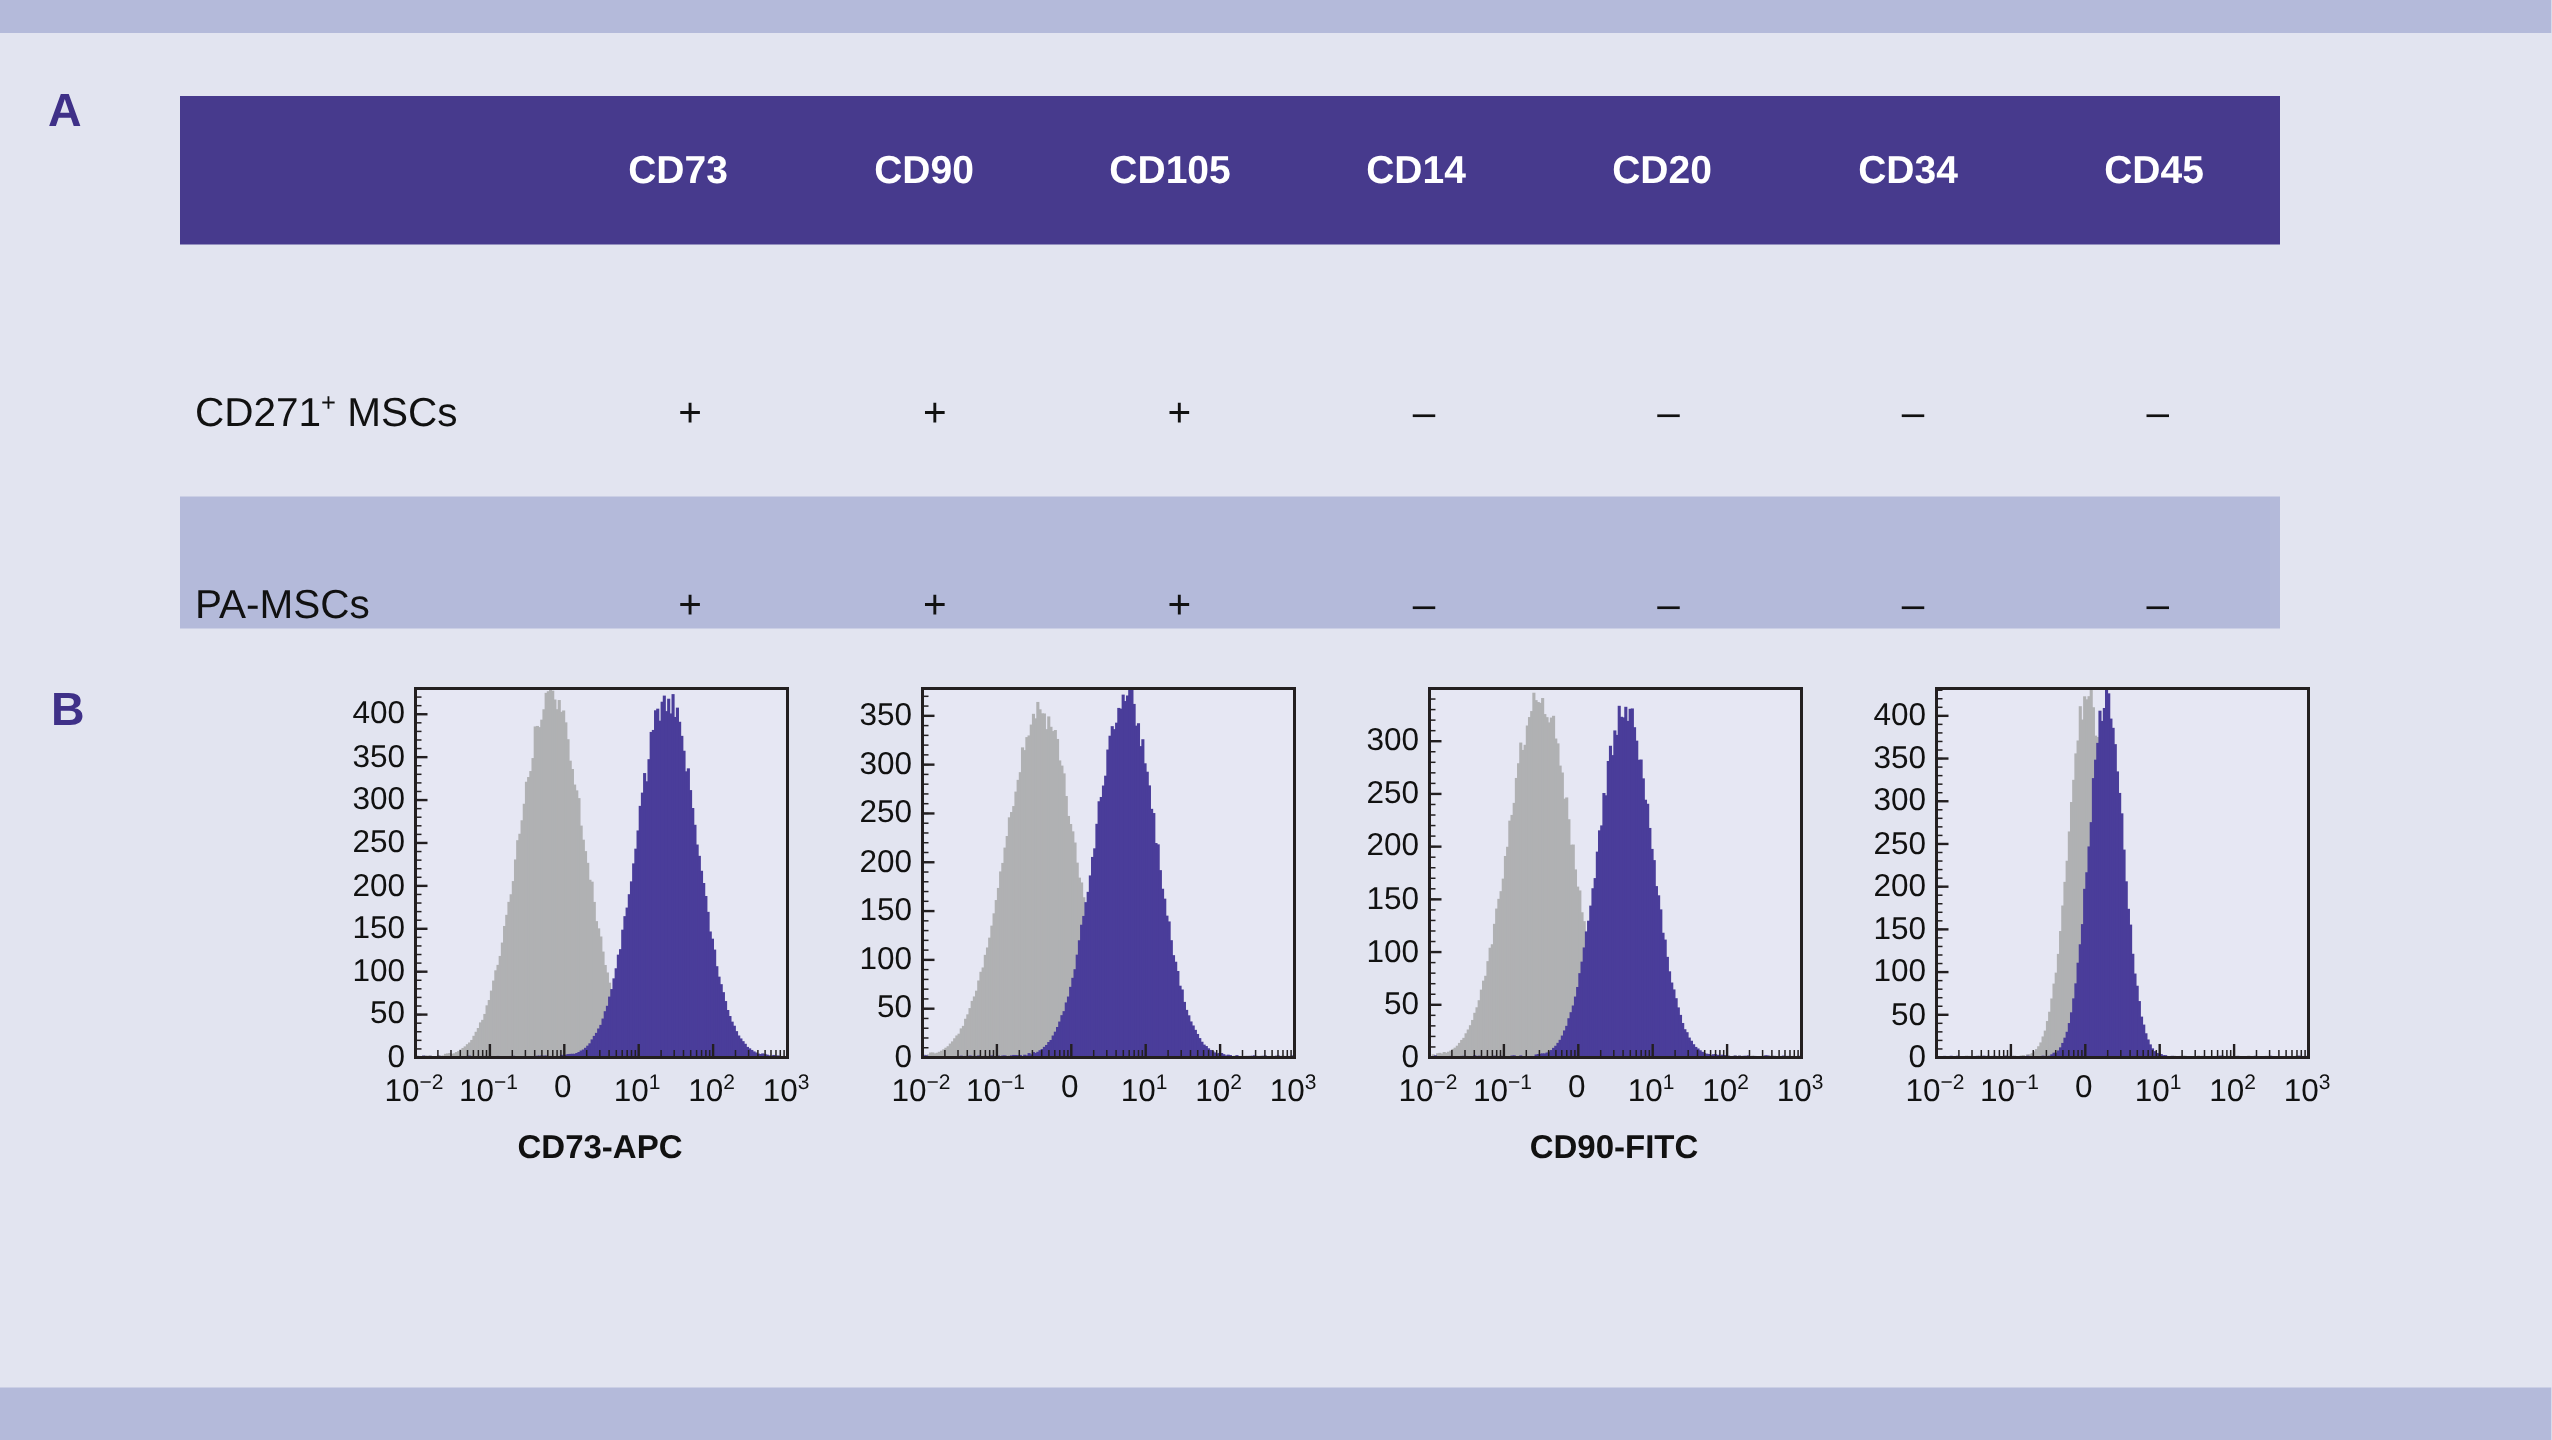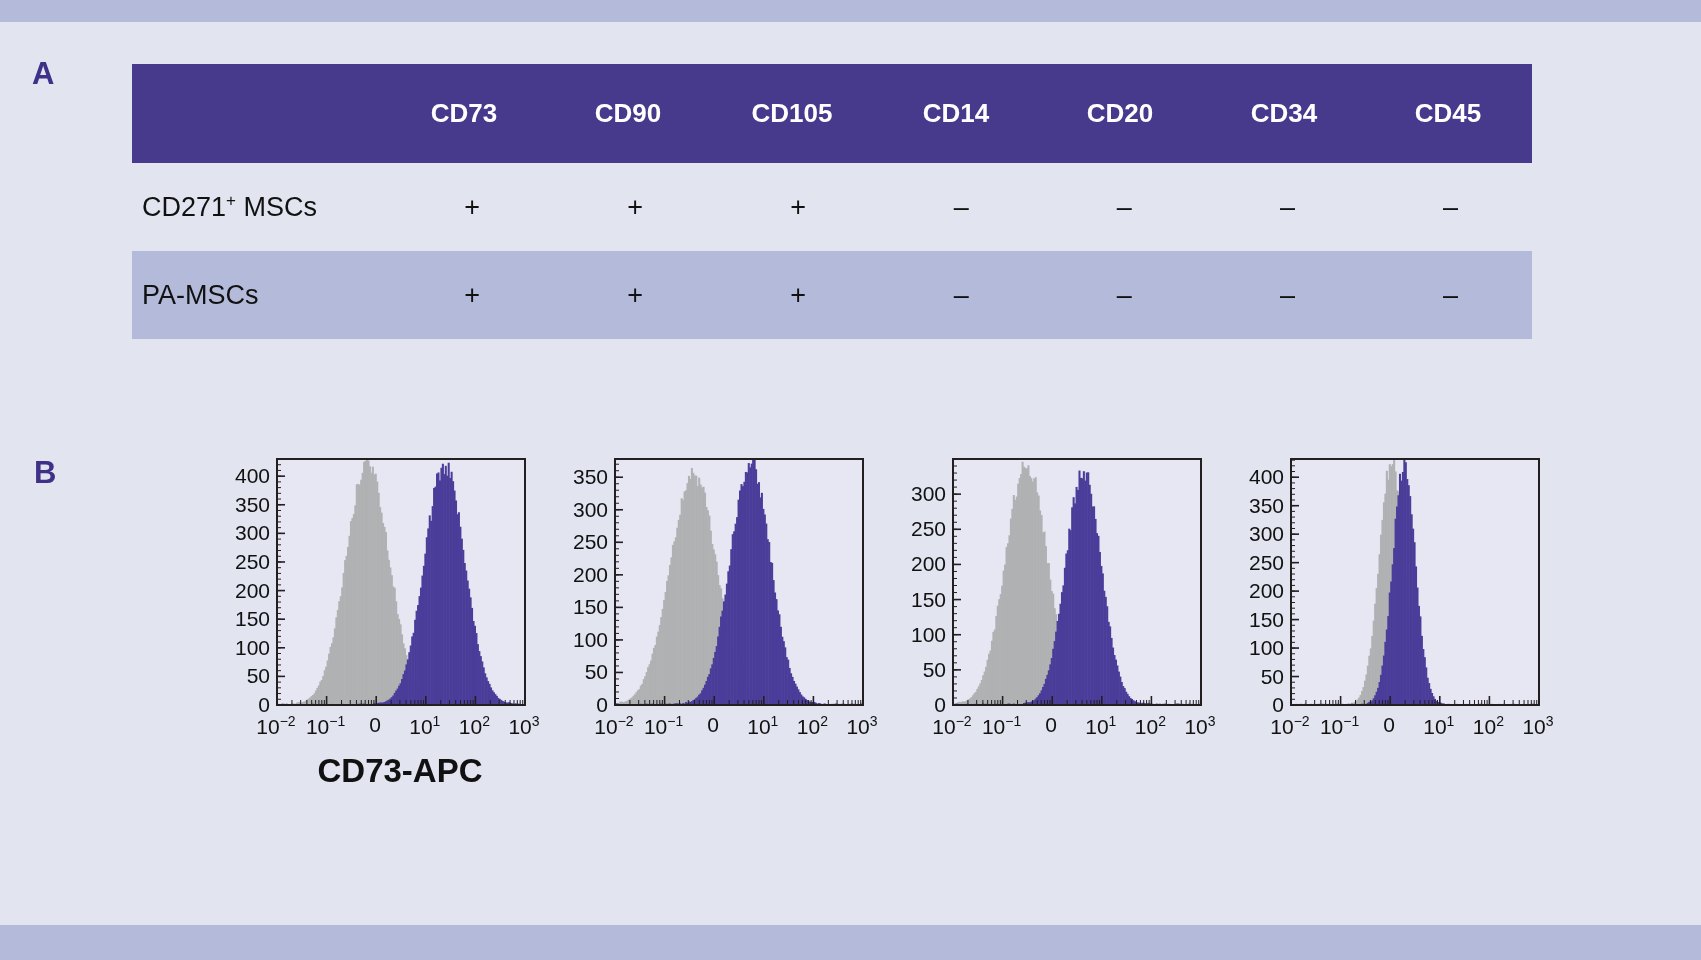--- a/index.html
+++ b/index.html
@@ -15,28 +15,28 @@
 
   
   .panel-letter{
     position:absolute;color:#3f3088;font-weight:bold;font-size:31px;
     letter-spacing:.5px;
   }
   #letter-a{left:32px;top:56px;}
   #letter-b{left:34px;top:455px;}
 
   
-  #marker-table{position:absolute;left:132px;top:64px;width:1400px;}
+  #marker-table{position:absolute;left:120px;top:64px;width:1400px;}
   #table-header{
     background:#473a8d;height:99px;display:flex;align-items:center;
   }
   #table-header .hcell{
     color:#ffffff;font-weight:bold;font-size:26px;text-align:center;
   }
-  .trow{display:flex;align-items:center;height:88px;}
+  .trow{display:flex;align-items:flex-end;height:88px;margin-top:40px;}
   #row-cd271{background:transparent;}
   #row-pamscs{background:#b4bada;}
   .rowlabel{
     font-size:27px;color:#111;padding-left:10px;
     font-family:"Liberation Sans", sans-serif;
   }
   .rowlabel sup{font-size:17px;vertical-align:super;}
   .valcell{text-align:center;font-size:27px;color:#111;}
   .c-label{width:250px;}
   .c-data{width:164px;}
@@ -53,21 +53,21 @@
     position:absolute;right:0;font-size:21px;color:#111;
     line-height:1;white-space:nowrap;
   }
   .xtick-labels{position:absolute;}
   .xtick-labels div{
     position:absolute;font-size:21px;color:#111;line-height:1;
     white-space:nowrap;transform:translateX(-50%);
   }
   .xtick-labels sup{font-size:14px;vertical-align:super;}
   .plot-title{
-    position:absolute;text-align:center;font-size:33px;font-weight:bold;
+    position:absolute;text-align:center;font-size:22px;font-weight:bold;
     color:#111;line-height:1.15;white-space:pre-line;
   }
   svg{display:block;}
 </style>
 </head>
 <body>
 
 <div id="band-top" class="band"></div>
 <div id="band-bottom" class="band"></div>
 
@@ -1381,20 +1381,21 @@
           <div style="top: 25.1429px;">300</div>
         </div>
         <div class="xtick-labels" style="left: 0px; top: 256px; width: 248px;">
           <div style="left: 0px;">10<sup>−2</sup></div>
           <div style="left: 49.6px;">10<sup>−1</sup></div>
           <div style="left: 99.2px;">0</div>
           <div style="left: 148.8px;">10<sup>1</sup></div>
           <div style="left: 198.4px;">10<sup>2</sup></div>
           <div style="left: 248px;">10<sup>3</sup></div>
         </div>
+        <div class="plot-title" style="left: -20px; width: 288px; top: 294px;">CD90-FITC</div>
       </div>
     </div>
     <div class="plot" style="left: 1290px;">
       <div class="plot-inner" style="width: 248px; height: 246px;">
         <svg width="250" height="248" style="position: absolute; left: 0px; top: 0px;">
           <rect x="1" y="1" width="248" height="246" fill="#e6e7f3"></rect>
           <rect x="1.00" y="246.24" width="2.06" height="0.76" fill="#b0b1b3"></rect>
           <rect x="2.46" y="246.51" width="2.06" height="0.49" fill="#b0b1b3"></rect>
           <rect x="5.38" y="246.17" width="2.06" height="0.83" fill="#b0b1b3"></rect>
           <rect x="6.84" y="246.22" width="2.06" height="0.78" fill="#b0b1b3"></rect>

